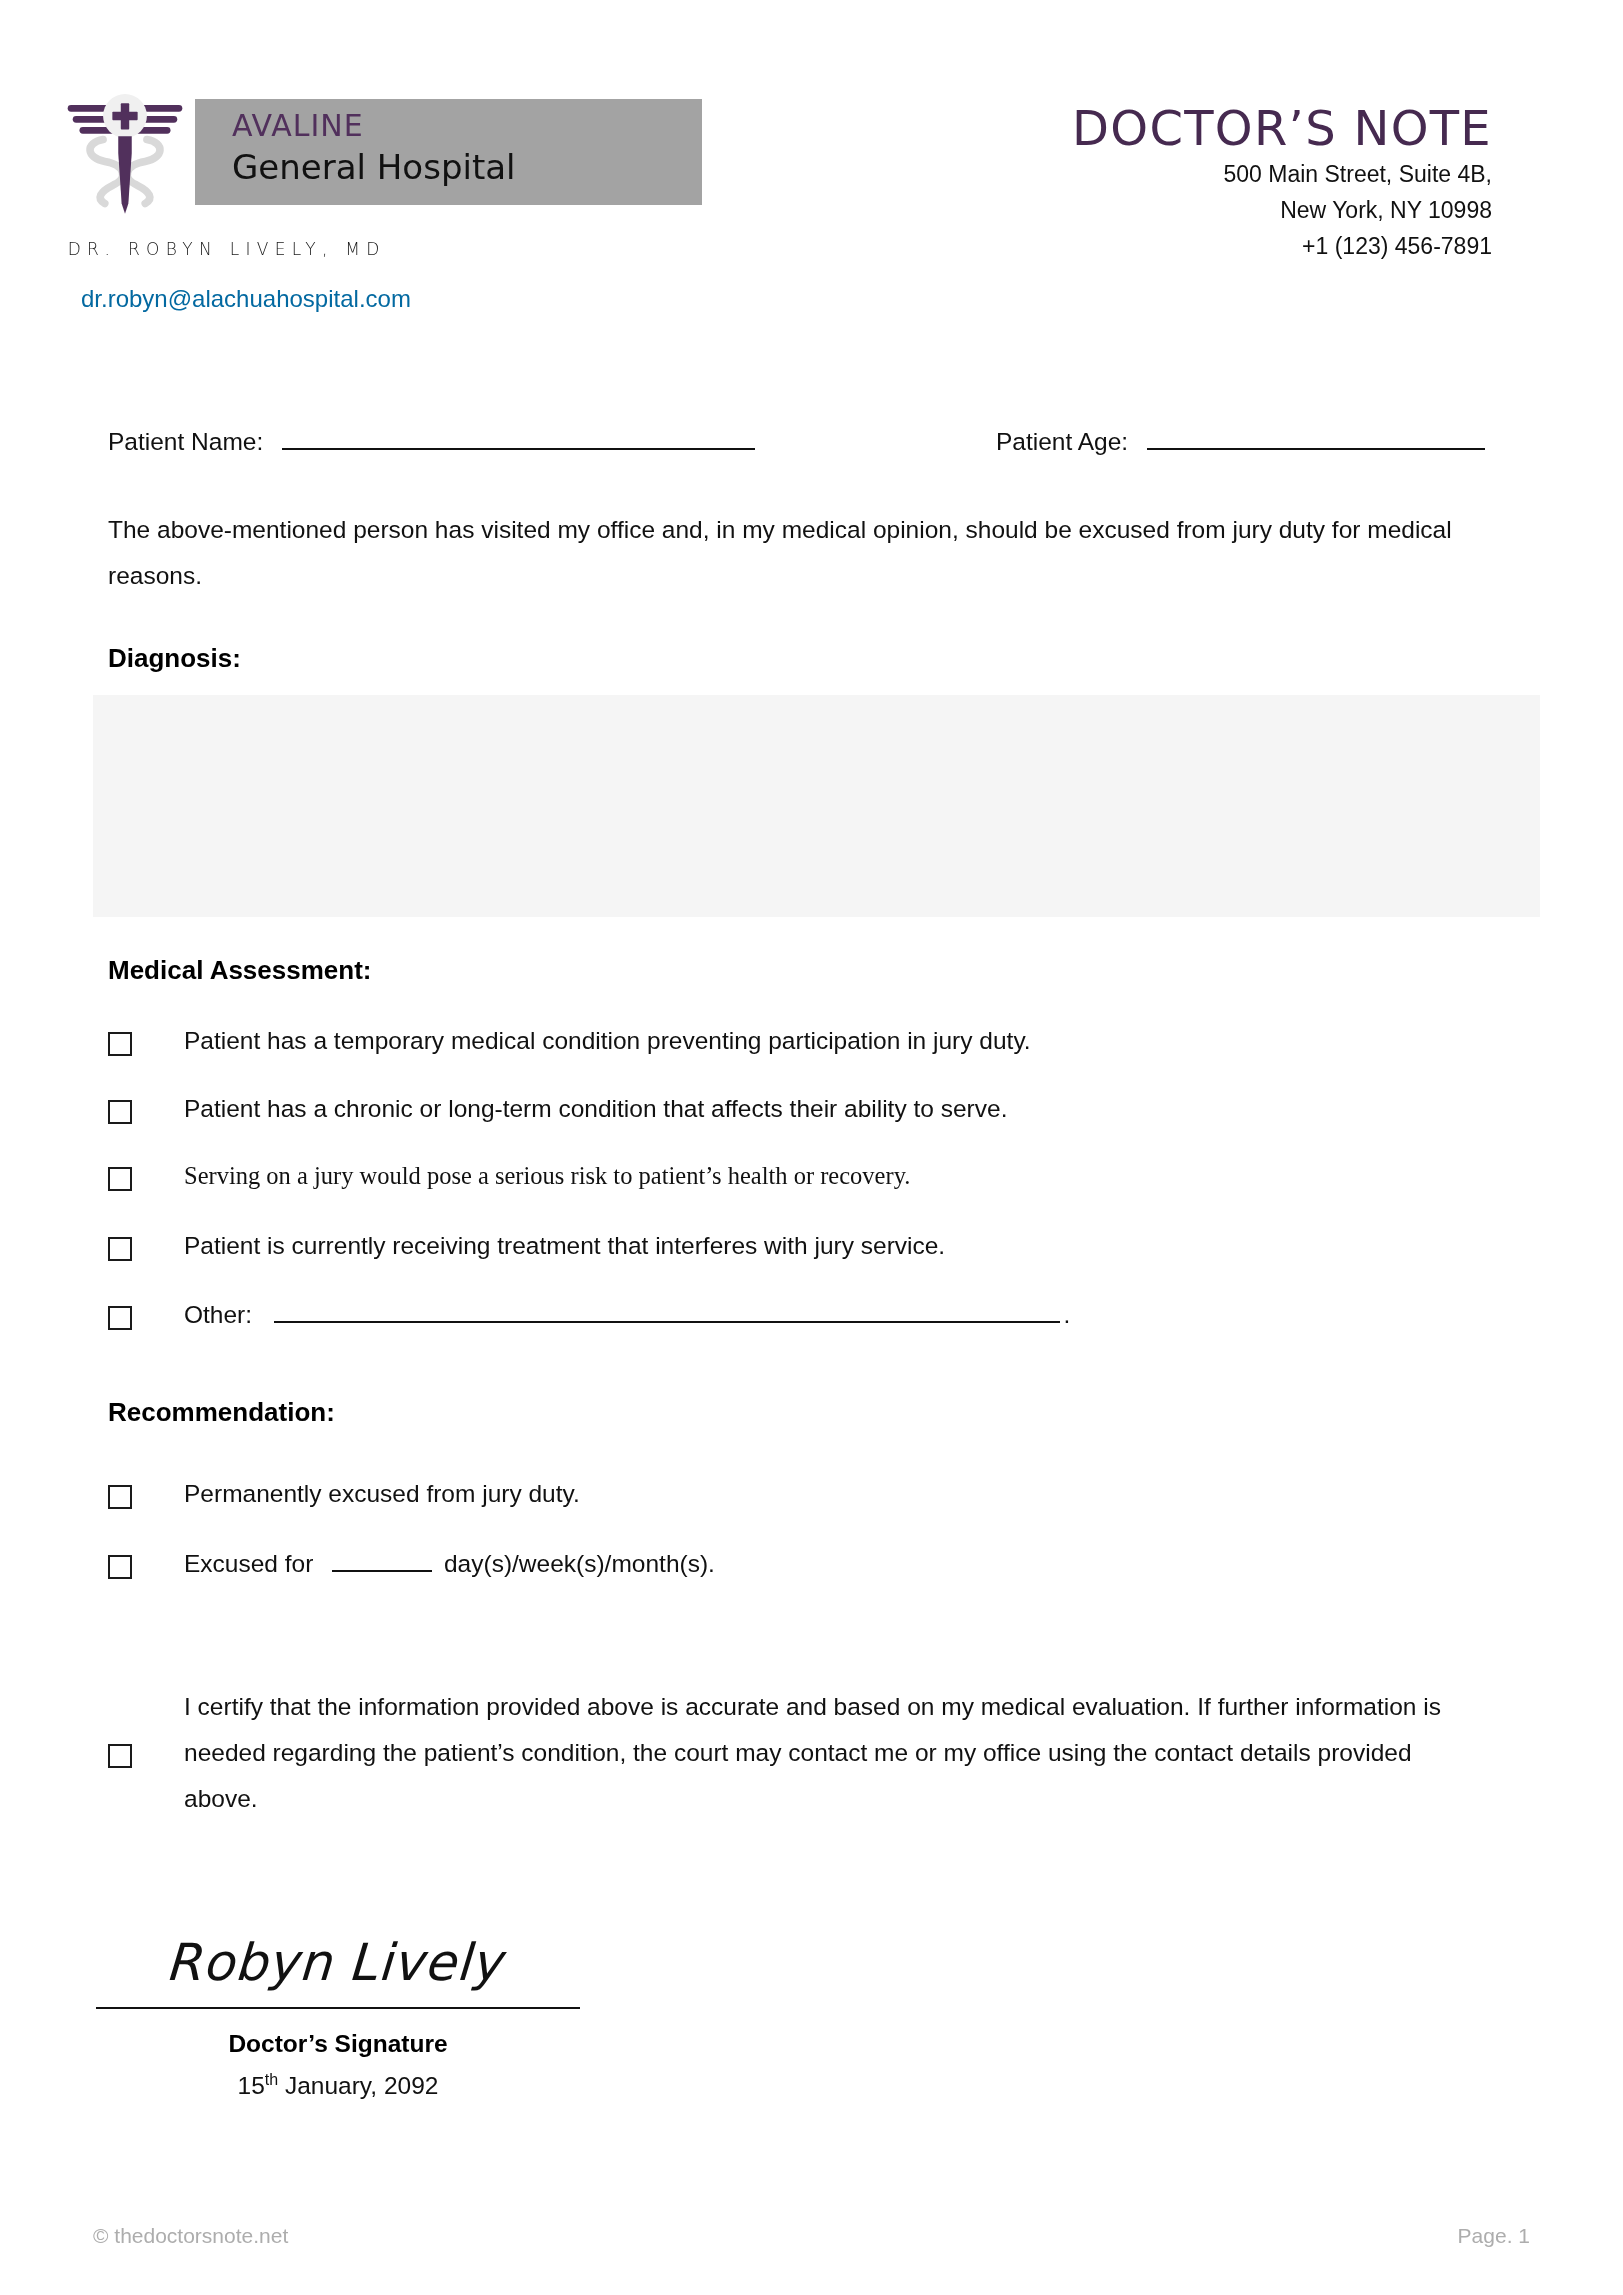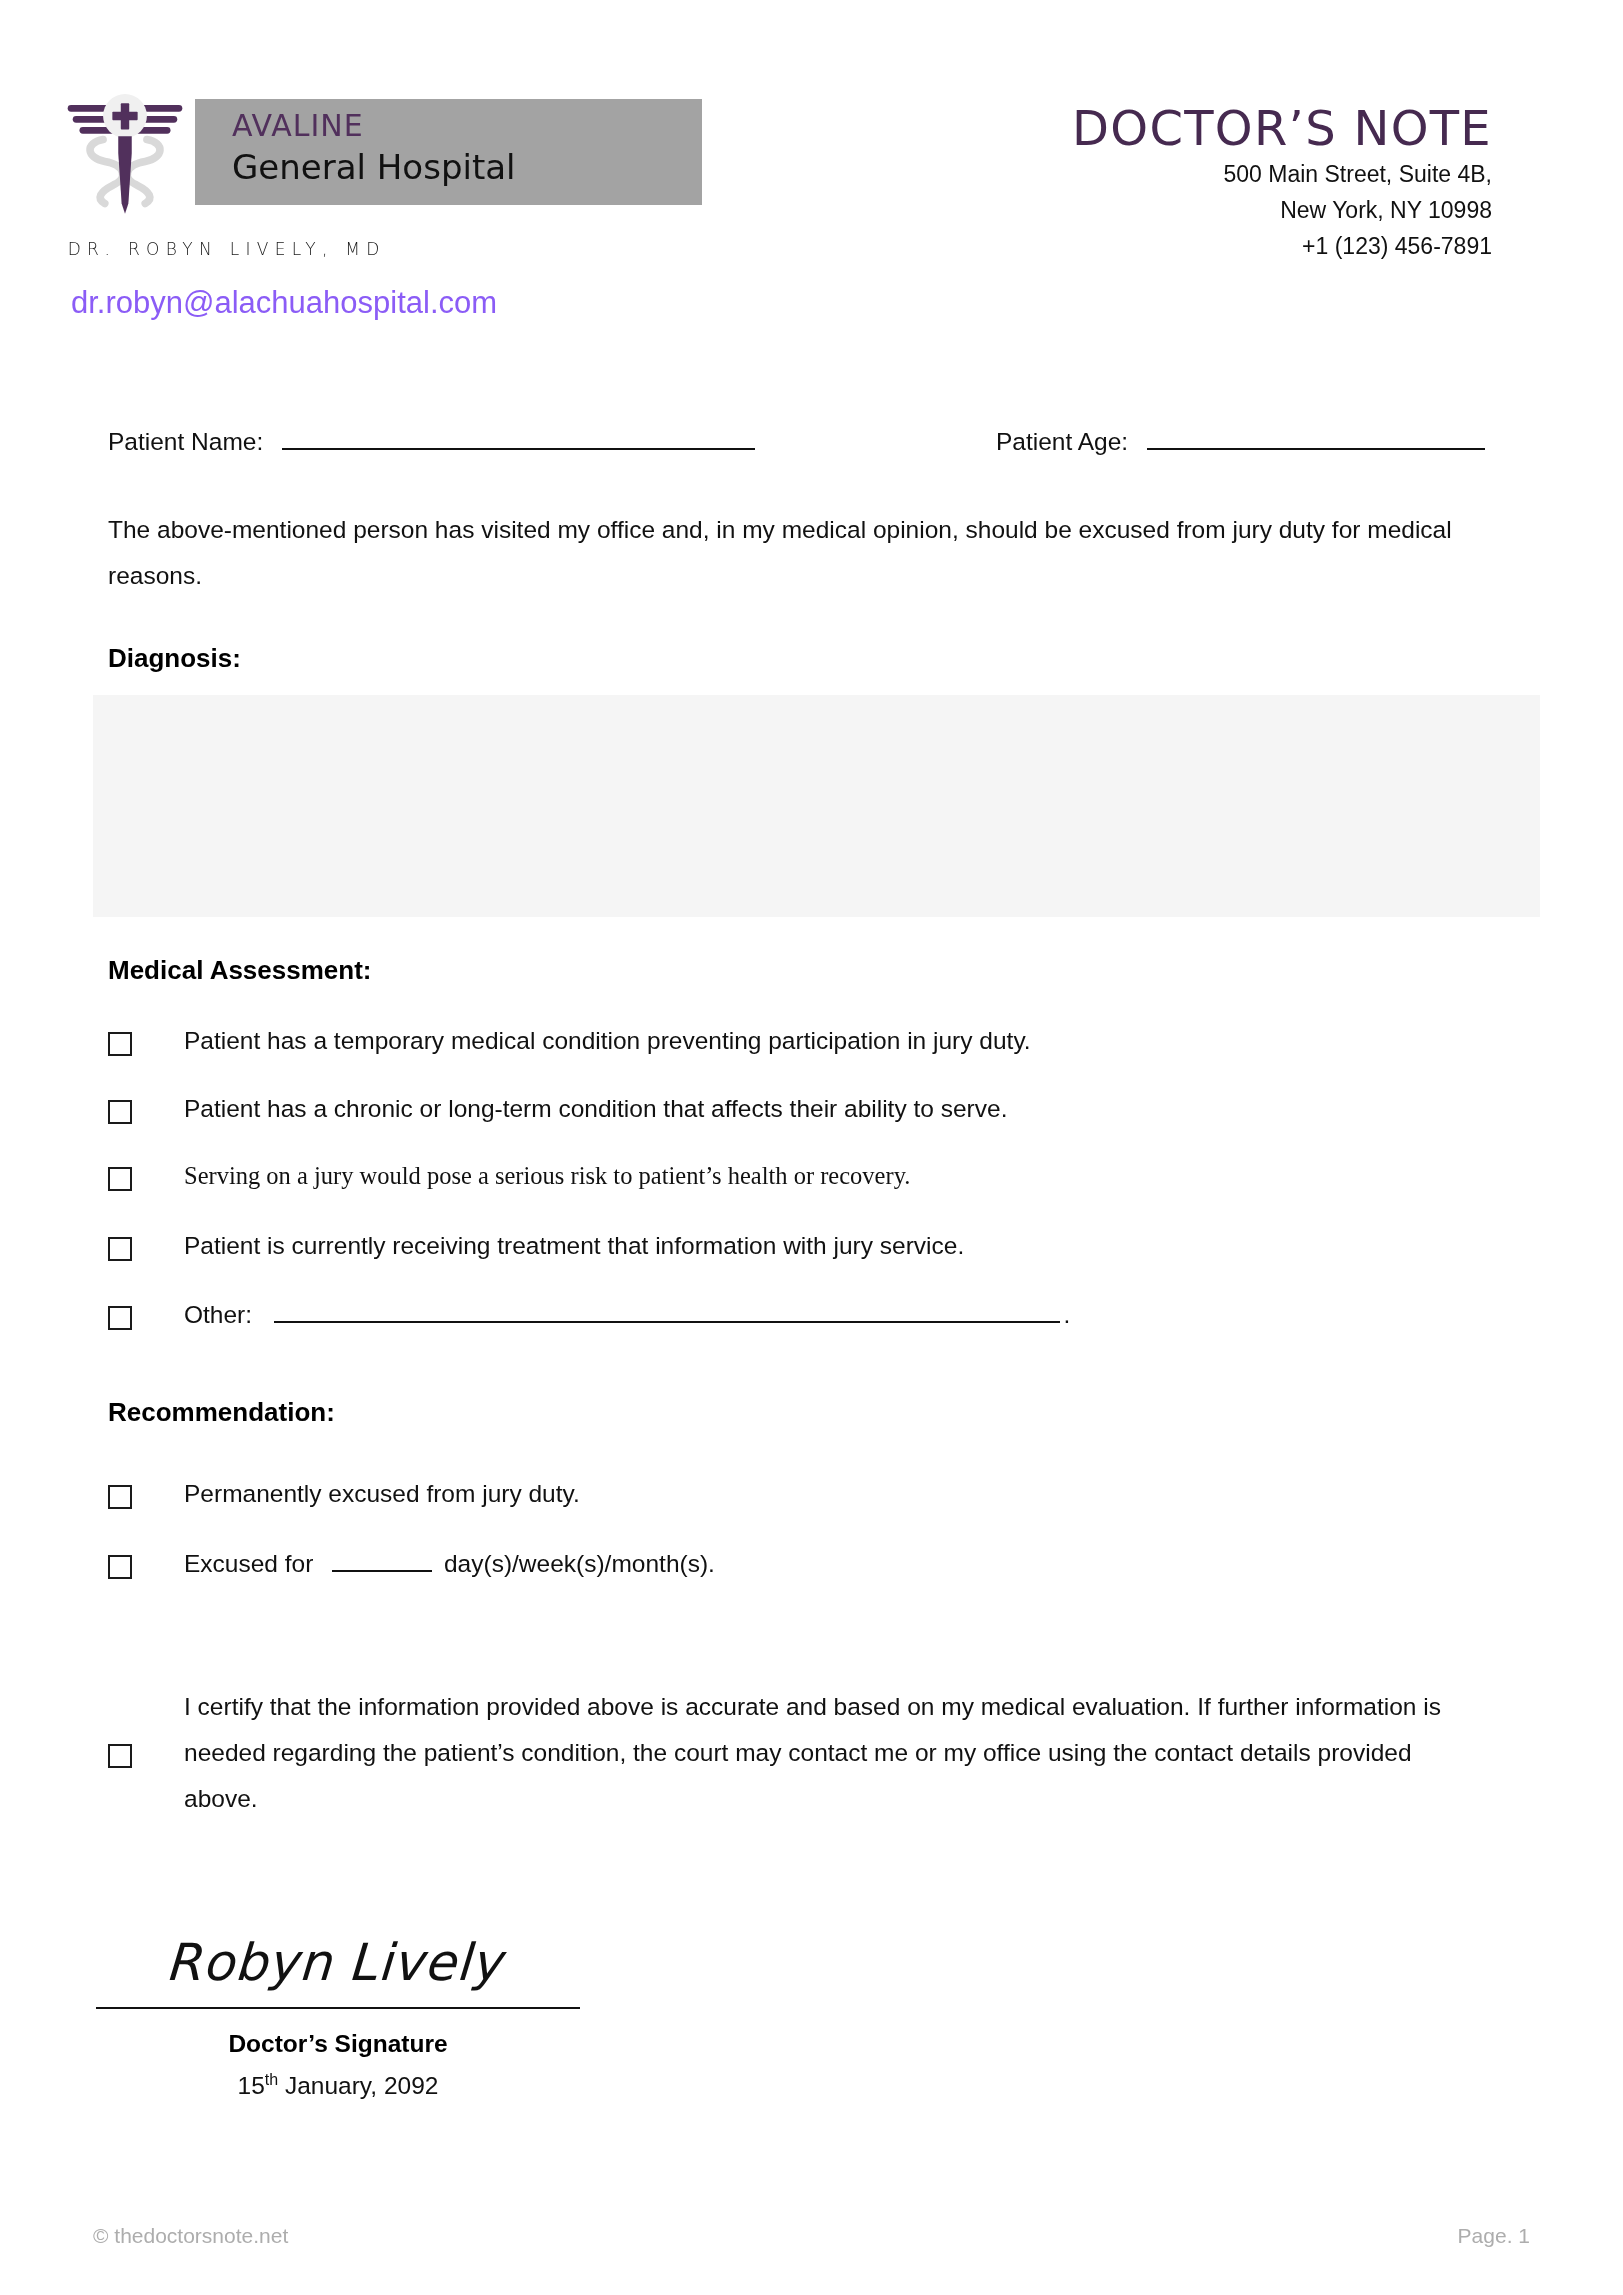--- a/index.html
+++ b/index.html
@@ -89,24 +89,24 @@
     font-size: 17px;
     letter-spacing: 6.3px;
     color: #1a1a1a;
     font-family: "DejaVu Sans", sans-serif;
     font-weight: 300;
     white-space: nowrap;
   }
 
   .doctor-email {
     position: absolute;
-    left: 5px;
+    left: 15px;
     top: 200px;
-    font-size: 31px;
-    color: #8b5cf6;
+    font-size: 24px;
+    color: #0369a1;
     white-space: nowrap;
   }
 
   .header-right {
     position: absolute;
     right: 131px;
     top: 100px;
     text-align: right;
     width: 643px;
   }
@@ -382,21 +382,21 @@
     <div class="check-row ma-2">
       <span class="checkbox"></span>
       <span class="check-text">Patient has a chronic or long-term condition that affects their ability to serve.</span>
     </div>
     <div class="check-row ma-3">
       <span class="checkbox"></span>
       <span class="check-text">Serving on a jury would pose a serious risk to patient’s health or recovery.</span>
     </div>
     <div class="check-row ma-4">
       <span class="checkbox"></span>
-      <span class="check-text">Patient is currently receiving treatment that information with jury service.</span>
+      <span class="check-text">Patient is currently receiving treatment that interferes with jury service.</span>
     </div>
     <div class="check-row ma-5">
       <span class="checkbox"></span>
       <span class="check-text">
         <span>Other:</span><span class="other-rule"></span><span>.</span>
       </span>
     </div>
 
     <div class="section-title title-recommendation">Recommendation:</div>
 

